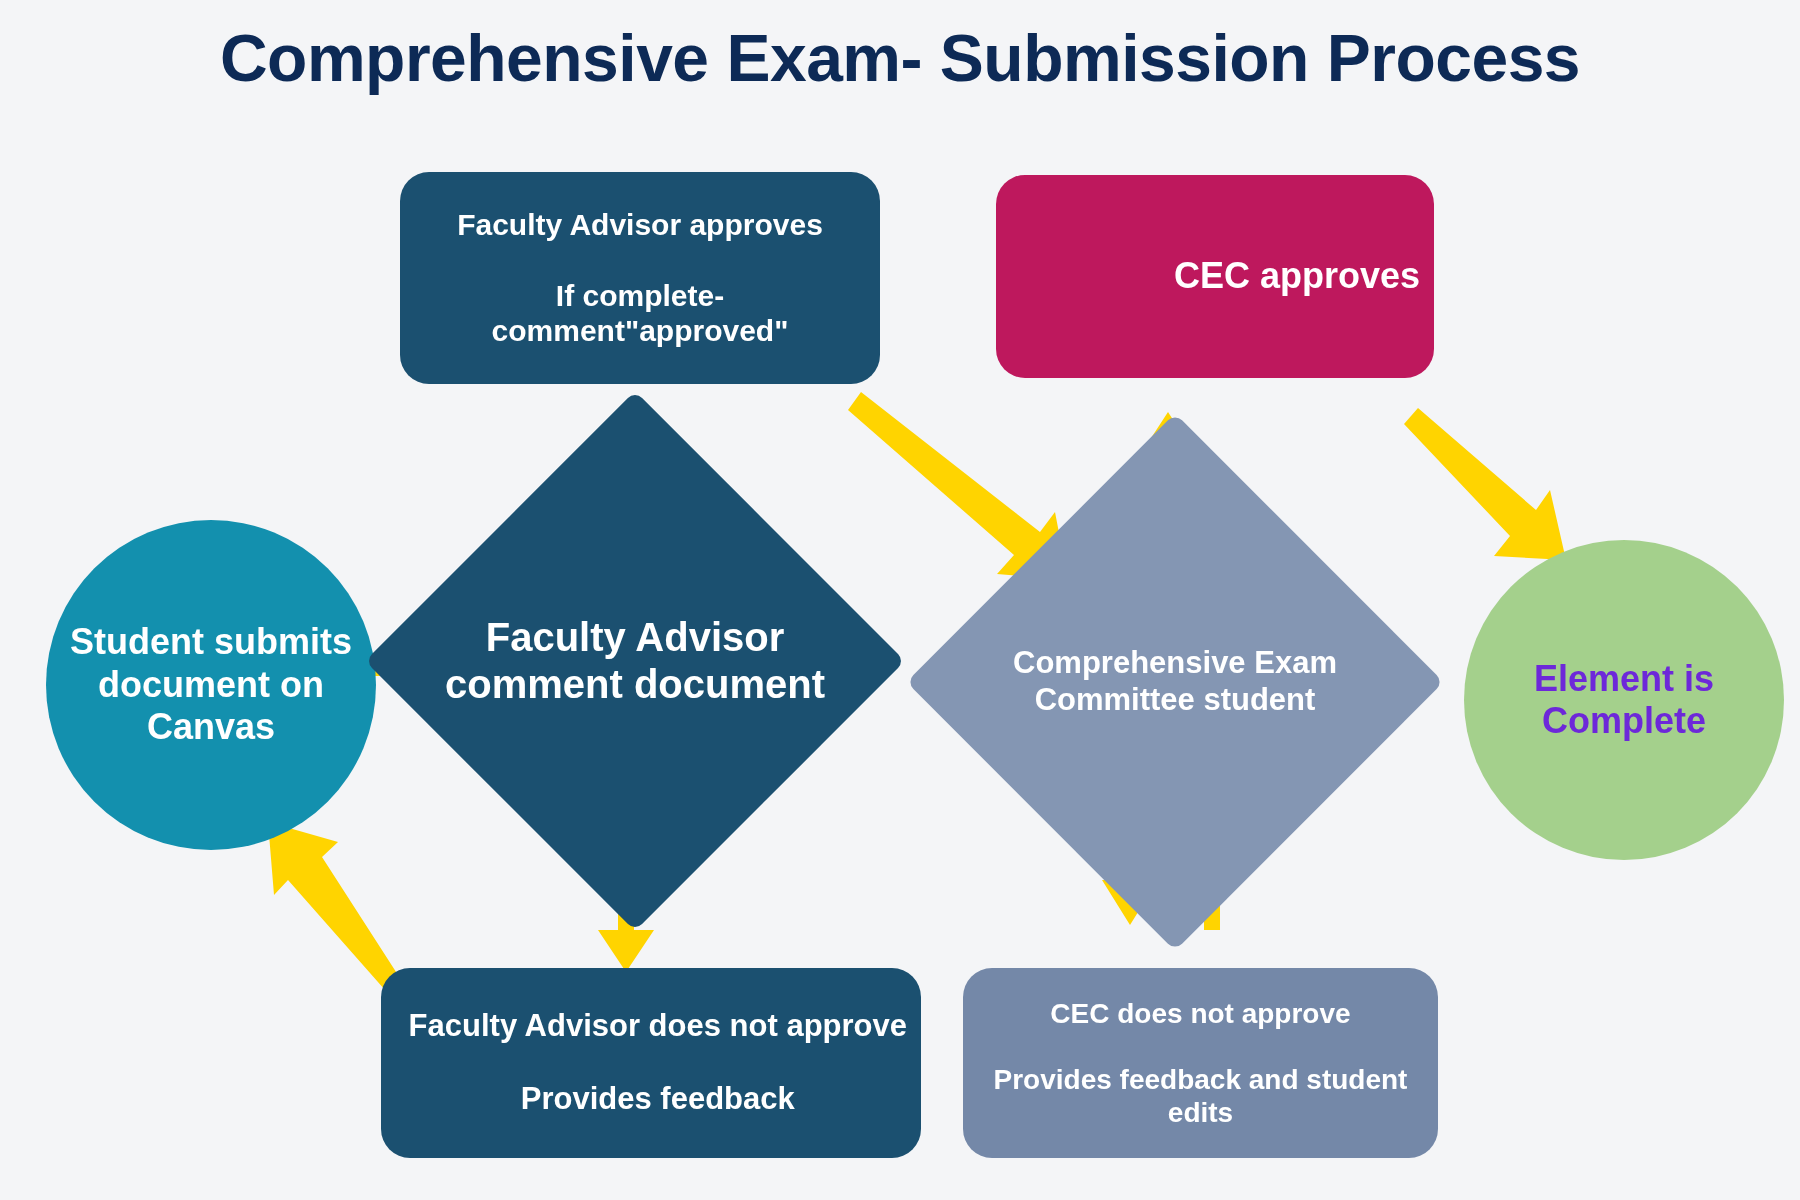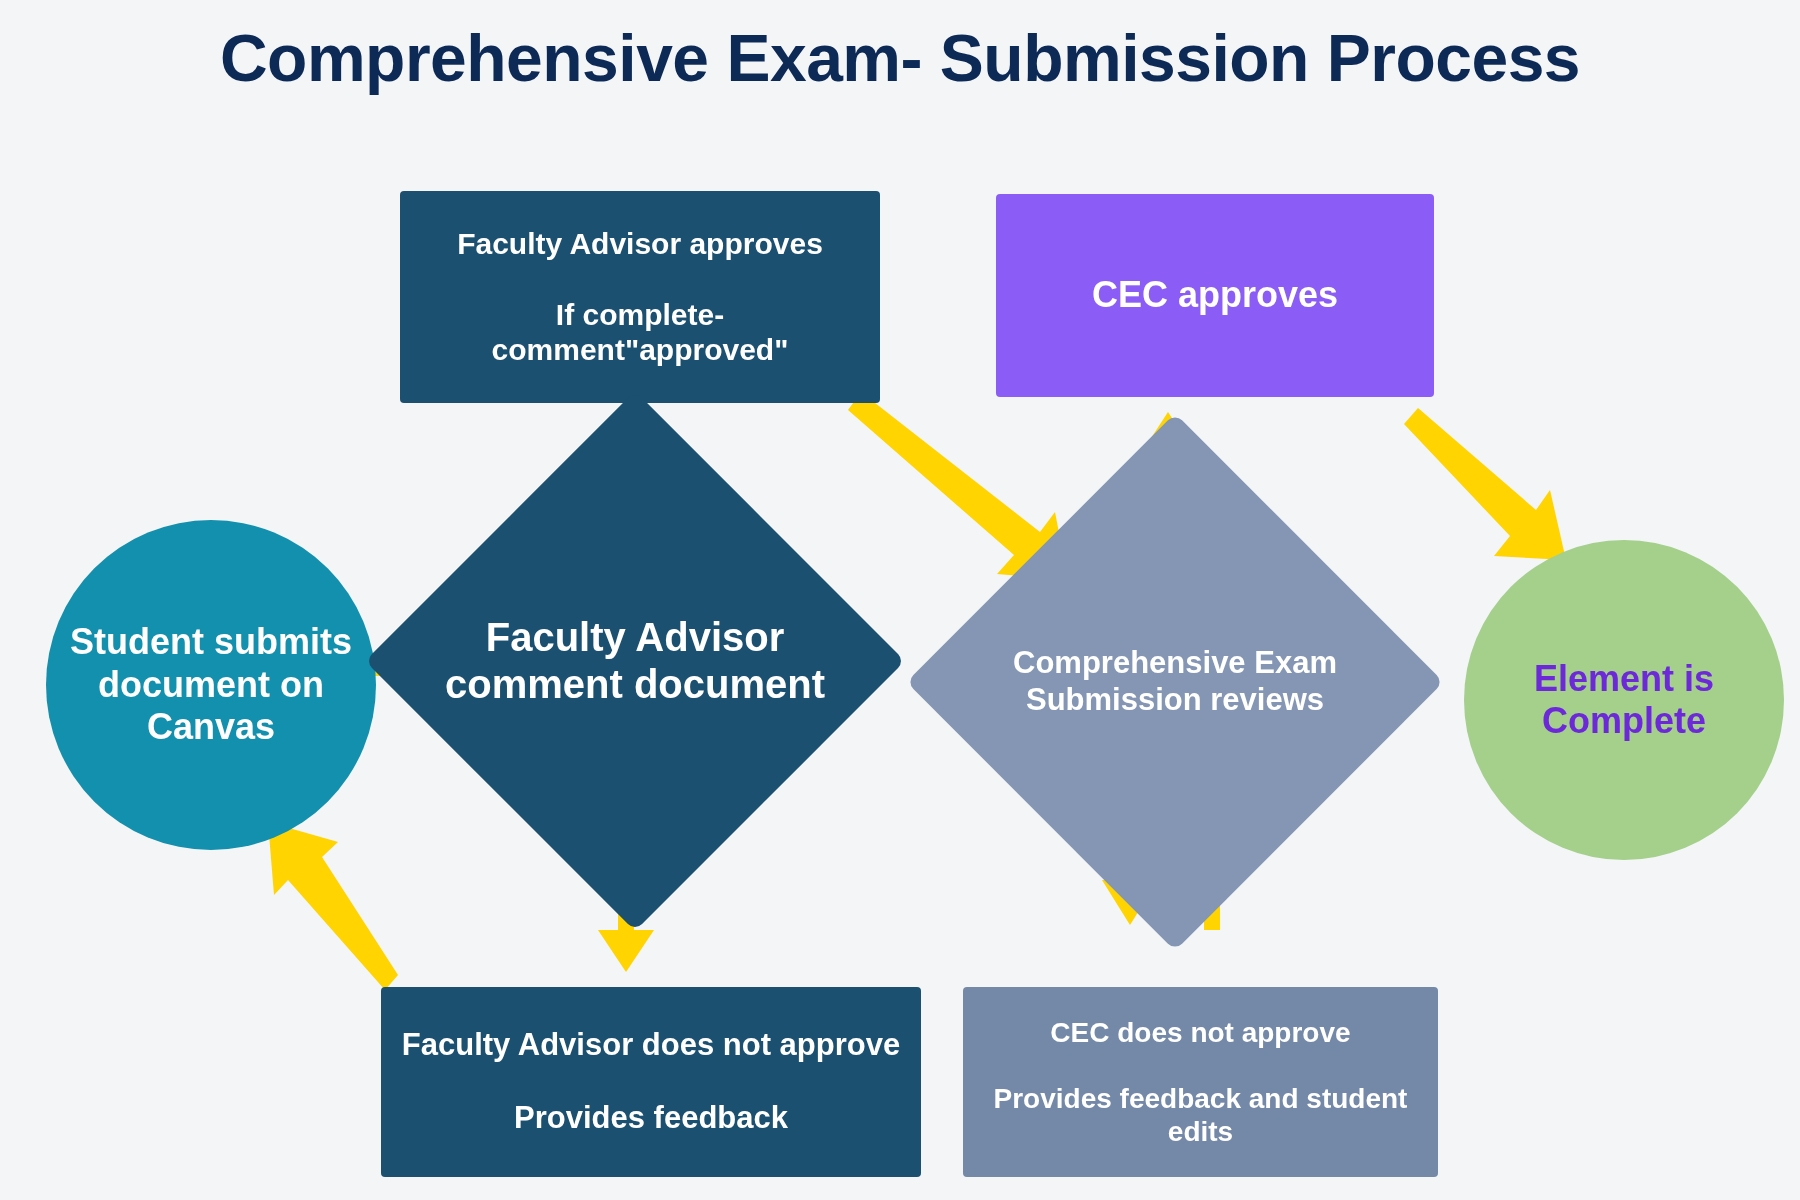--- a/index.html
+++ b/index.html
@@ -39,44 +39,43 @@
     color: #ffffff;
     text-align: center;
     font-weight: bold;
     line-height: 1.18;
     white-space: pre-line;
   }
 
   
   .rect {
     position: absolute;
-    border-radius: 4px;
+    border-radius: 29px;
     display: flex;
     align-items: center;
-    justify-content: center;
+    justify-content: flex-end;
     box-sizing: border-box;
     padding: 10px 14px;
-    margin-top: 19px;
   }
 
   #fa-approves {
     left: 400px;
     top: 172px;
     width: 480px;
     height: 212px;
     background: #1b5070;
   }
   #fa-approves .node-text { font-size: 30px; }
 
   #cec-approves {
     left: 996px;
     top: 175px;
     width: 438px;
     height: 203px;
-    background: #8b5cf6;
+    background: #be185d;
   }
   #cec-approves .node-text { font-size: 36px; }
 
   #fa-not-approve {
     left: 381px;
     top: 968px;
     width: 540px;
     height: 190px;
     background: #1b5070;
   }
@@ -234,21 +233,21 @@
   <div class="diamond-wrap" id="fa-reviews">
     <div class="diamond-shape"></div>
     <div class="diamond-label">
       <span class="node-text">Faculty Advisor comment document</span>
     </div>
   </div>
 
   <div class="diamond-wrap" id="cec-reviews">
     <div class="diamond-shape"></div>
     <div class="diamond-label">
-      <span class="node-text">Comprehensive Exam Submission reviews</span>
+      <span class="node-text">Comprehensive Exam Committee student</span>
     </div>
   </div>
 
   <div class="circle" id="complete-circle">
     <span class="node-text">Element is Complete</span>
   </div>
 
   <div class="rect" id="fa-not-approve">
     <span class="node-text">Faculty Advisor does not approve
 

